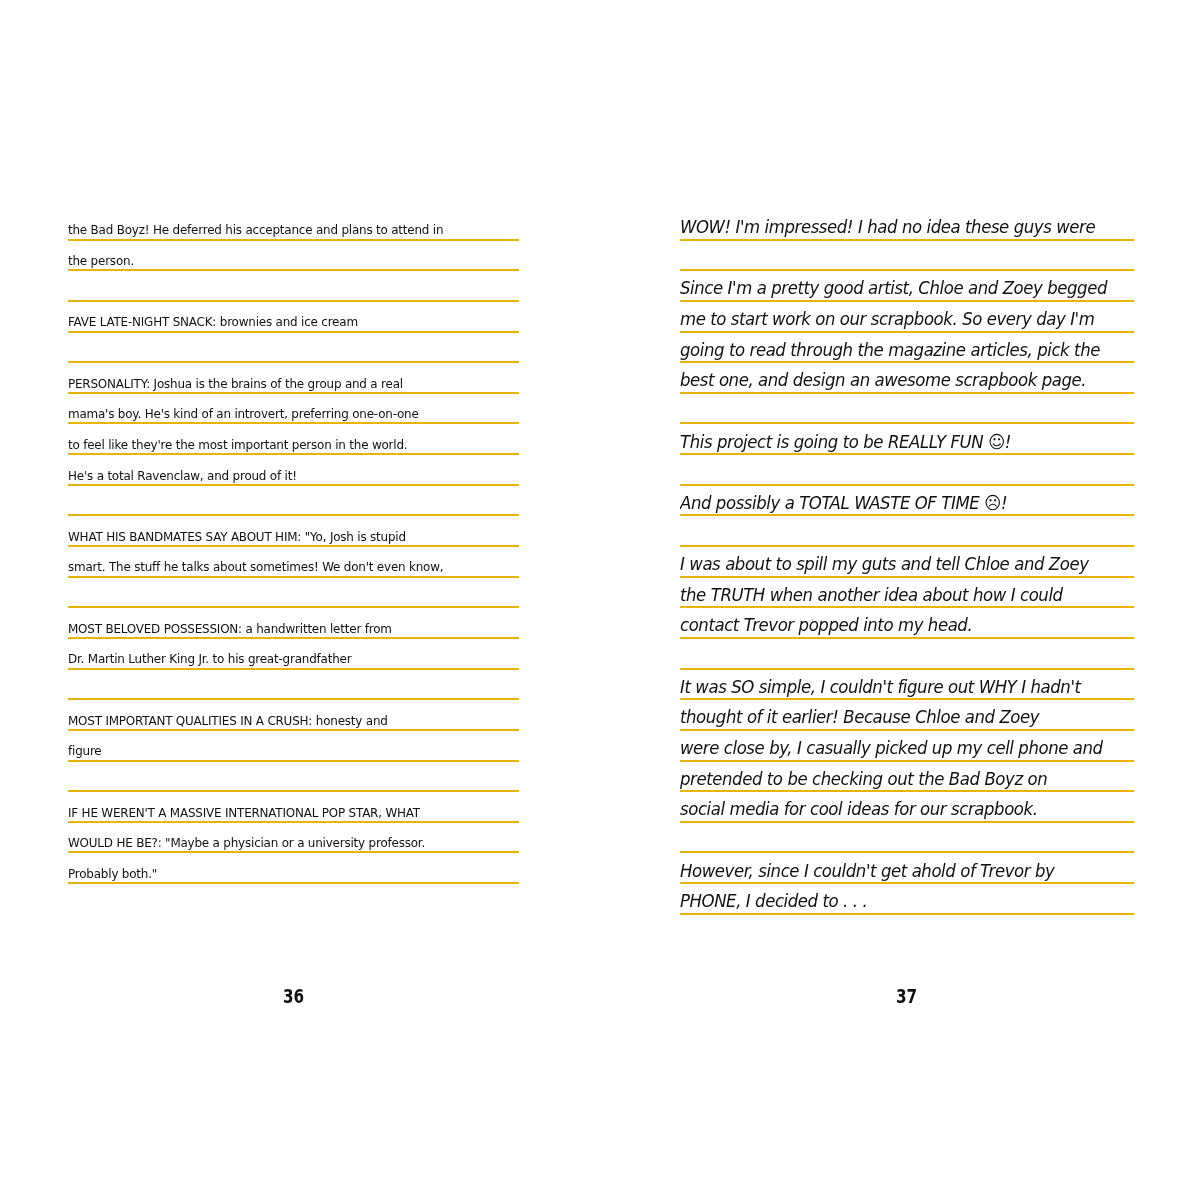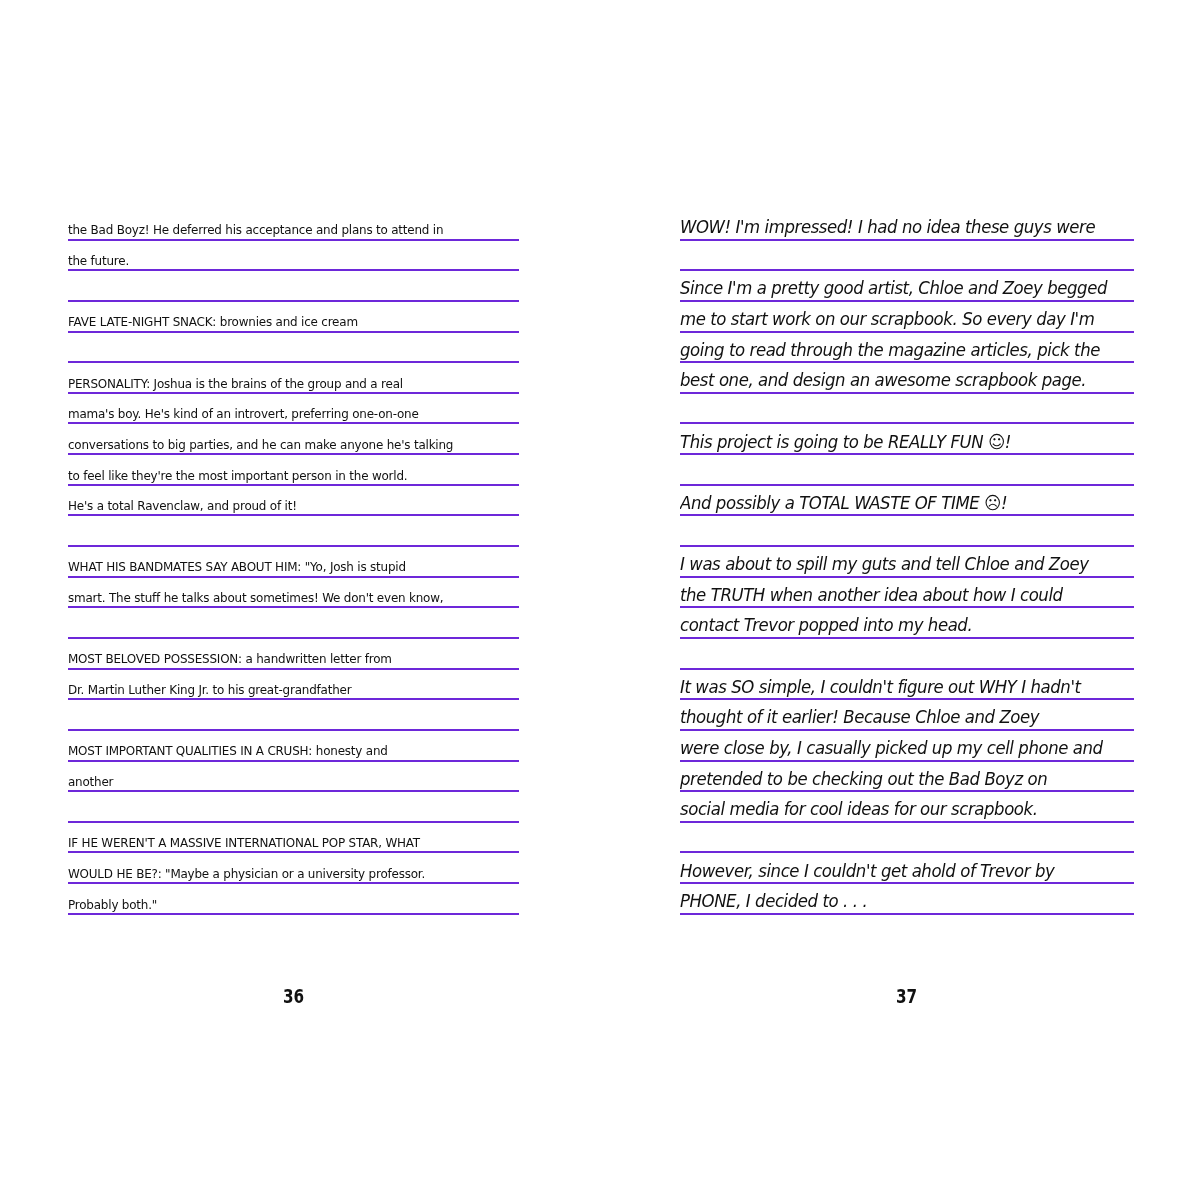--- a/index.html
+++ b/index.html
@@ -31,21 +31,21 @@
     .lines {
       position: relative;
       margin: 0;
       padding: 0;
       list-style: none;
     }
     .line {
       position: relative;
       height: 30.65px;
       box-sizing: border-box;
-      border-bottom: 2px solid #6d28d9;
+      border-bottom: 2px solid #eab308;
       white-space: nowrap;
       overflow: hidden;
     }
     .line span {
       position: absolute;
       left: 0;
       bottom: 2px;
       display: inline-block;
       background: #ffffff;
       padding-right: 2px;
@@ -78,37 +78,34 @@
   </style>
 </head>
 <body>
 
 <div class="page page-left">
   <ul class="lines">
     <li class="line">
         <span>the Bad Boyz! He deferred his acceptance and plans to attend in</span>
       </li>
     <li class="line">
-        <span>the future.</span>
+        <span>the person.</span>
       </li>
     <li class="line blank"></li>
     <li class="line">
         <span>FAVE LATE-NIGHT SNACK: brownies and ice cream</span>
       </li>
     <li class="line blank"></li>
     <li class="line">
         <span>PERSONALITY: Joshua is the brains of the group and a real</span>
       </li>
     <li class="line">
         <span>mama's boy. He's kind of an introvert, preferring one-on-one</span>
       </li>
     <li class="line">
-        <span>conversations to big parties, and he can make anyone he's talking</span>
-      </li>
-    <li class="line">
         <span>to feel like they're the most important person in the world.</span>
       </li>
     <li class="line">
         <span>He's a total Ravenclaw, and proud of it!</span>
       </li>
     <li class="line blank"></li>
     <li class="line">
         <span>WHAT HIS BANDMATES SAY ABOUT HIM: "Yo, Josh is stupid</span>
       </li>
     <li class="line">
@@ -119,21 +116,21 @@
         <span>MOST BELOVED POSSESSION: a handwritten letter from</span>
       </li>
     <li class="line">
         <span>Dr. Martin Luther King Jr. to his great-grandfather</span>
       </li>
     <li class="line blank"></li>
     <li class="line">
         <span>MOST IMPORTANT QUALITIES IN A CRUSH: honesty and</span>
       </li>
     <li class="line">
-        <span>another</span>
+        <span>figure</span>
       </li>
     <li class="line blank"></li>
     <li class="line">
         <span>IF HE WEREN'T A MASSIVE INTERNATIONAL POP STAR, WHAT</span>
       </li>
     <li class="line">
         <span>WOULD HE BE?: "Maybe a physician or a university professor.</span>
       </li>
     <li class="line">
         <span>Probably both."</span>

